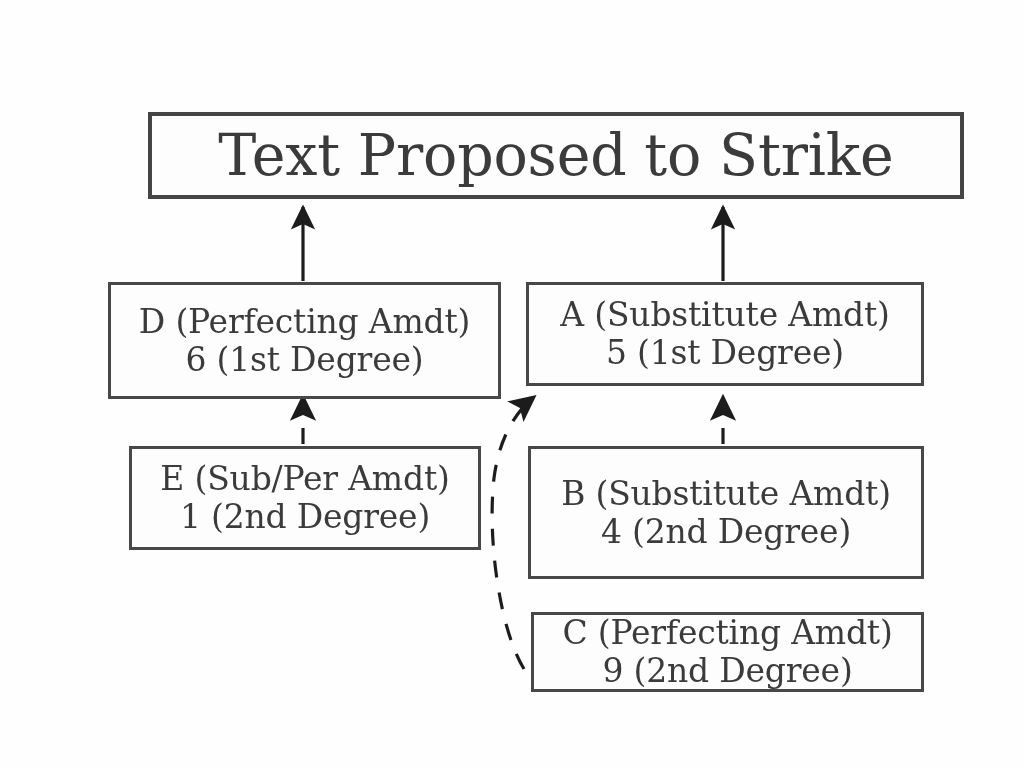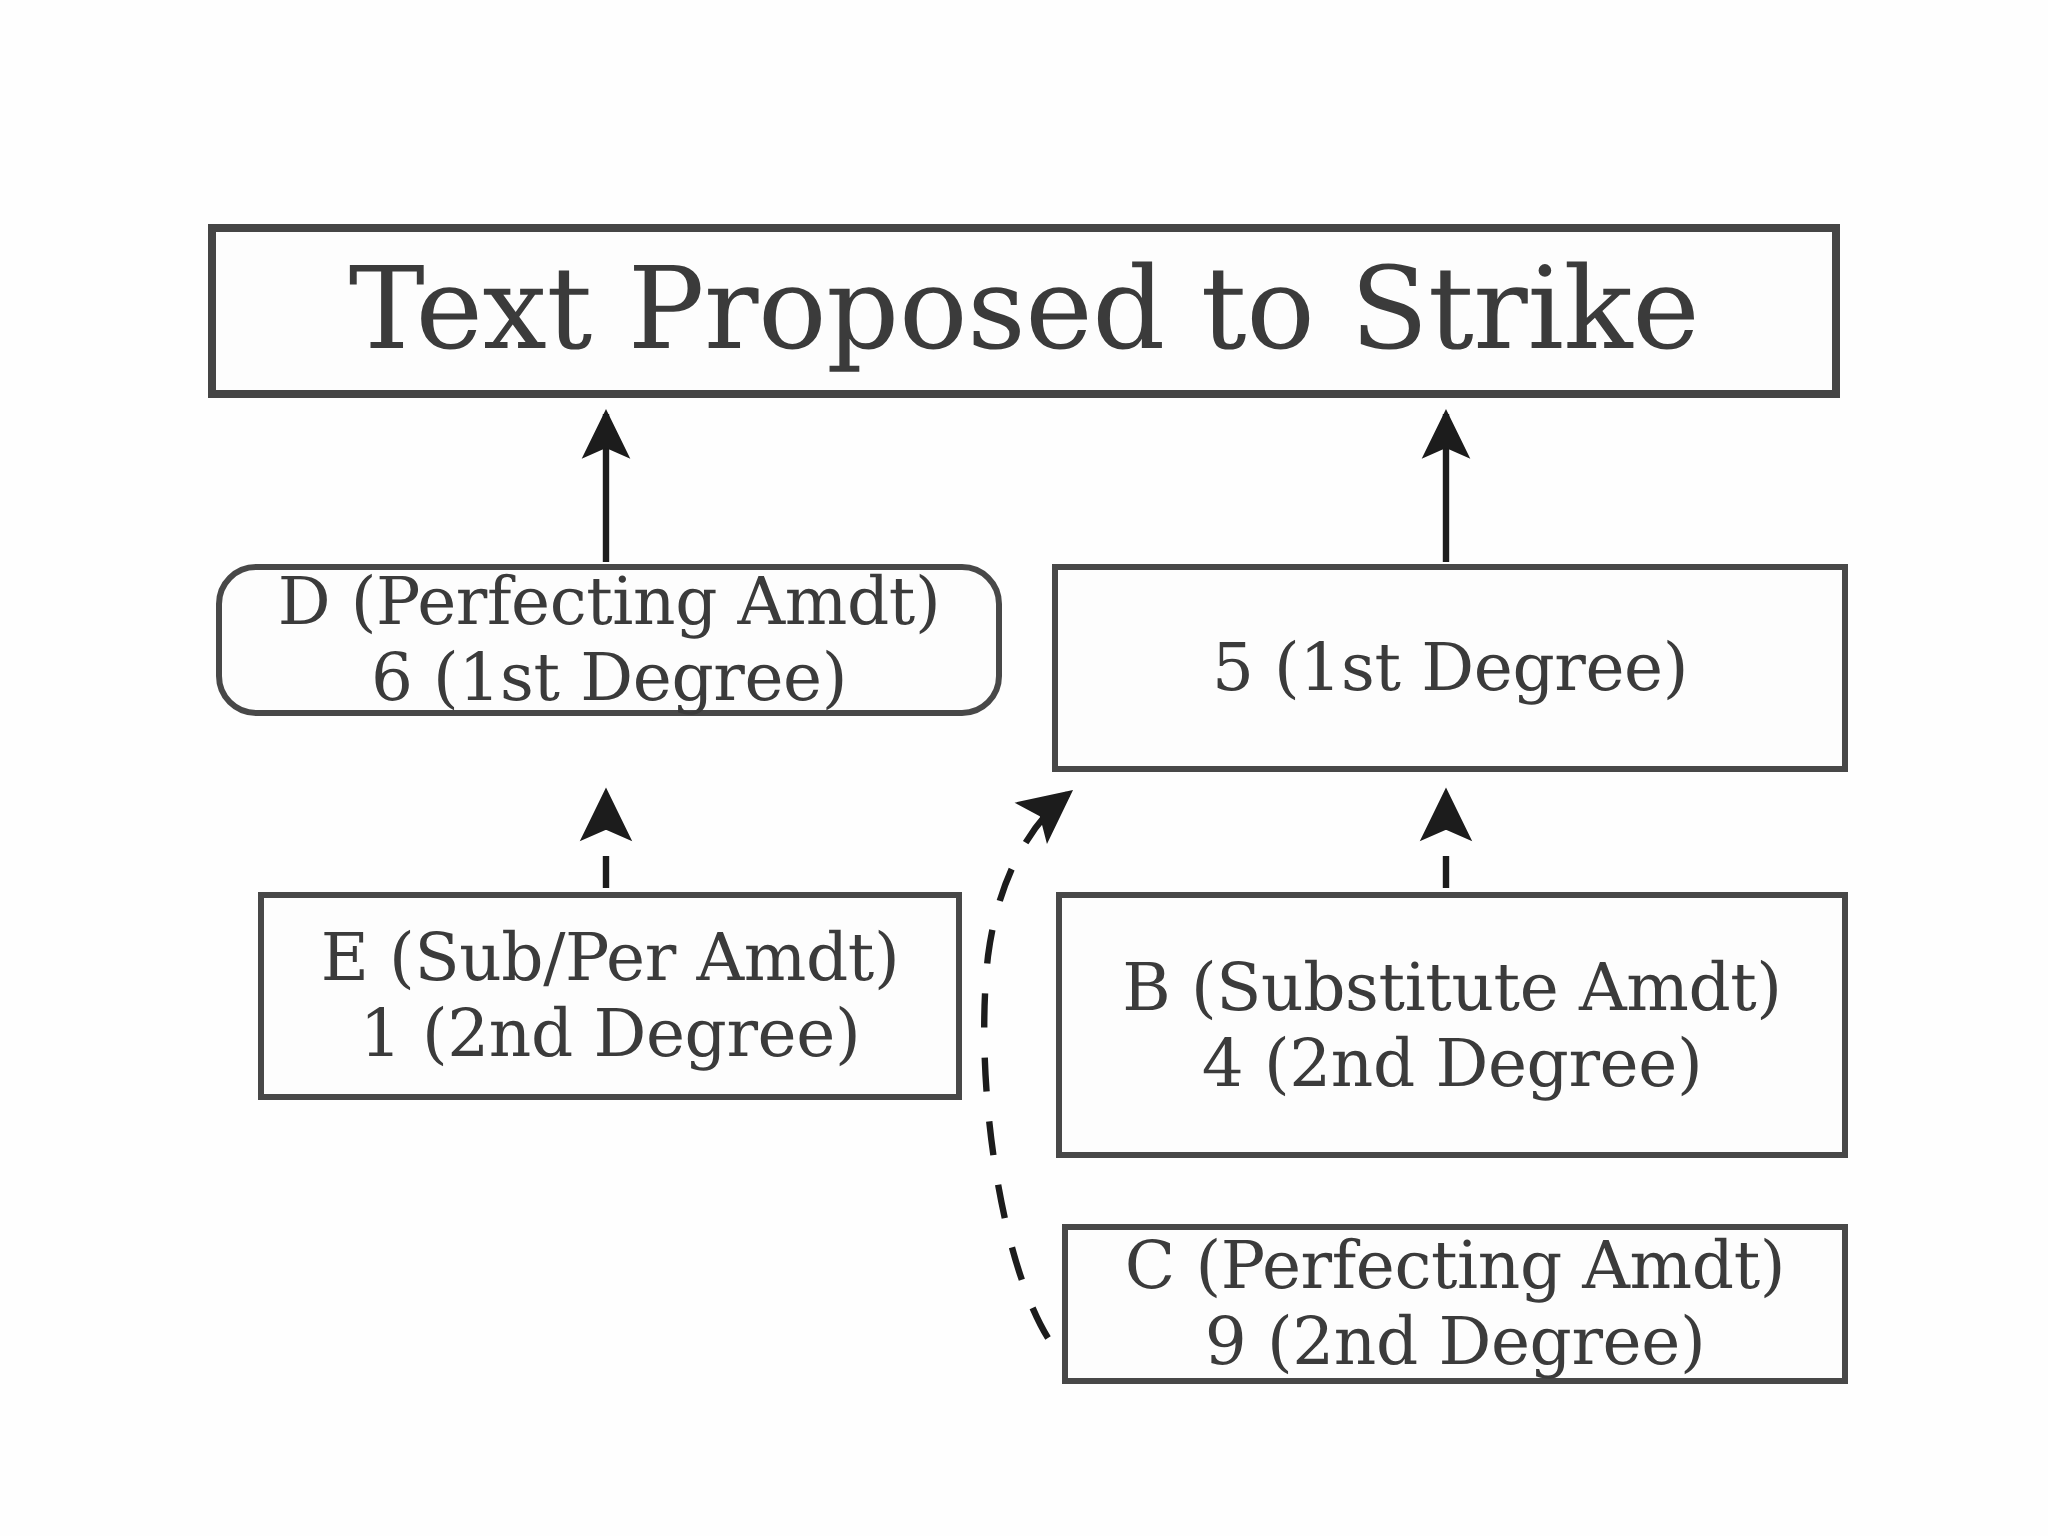--- a/index.html
+++ b/index.html
@@ -24,20 +24,21 @@
     display: flex;
     flex-direction: column;
     align-items: center;
     justify-content: center;
     color: #3b3b3b;
     letter-spacing: -0.2px;
   }
   .node.title-node {
     border-width: 4px;
     border-color: #454545;
+    margin-left: 44px;
   }
   .node-line {
     white-space: nowrap;
     line-height: 1.08;
   }
   
   #title-box {
     left: 104px;
     top: 112px;
     width: 816px;
@@ -51,22 +52,21 @@
   .amend .node-line {
     font-size: 33px;
   }
   .amend .line-top {
     margin-bottom: 2px;
   }
   #node-d {
     left: 108px;
     top: 282px;
     width: 393px;
-    height: 76px;
-    border-radius: 20px;
+    height: 117px;
   }
   #node-a {
     left: 526px;
     top: 282px;
     width: 398px;
     height: 104px;
   }
   #node-e {
     left: 129px;
     top: 446px;
@@ -124,20 +124,21 @@
   <div class="node title-node" id="title-box">
     <span class="node-line">Text Proposed to Strike</span>
   </div>
 
   <div class="node amend" id="node-d">
     <span class="node-line line-top">D (Perfecting Amdt)</span>
     <span class="node-line line-bottom">6 (1st Degree)</span>
   </div>
 
   <div class="node amend" id="node-a">
+    <span class="node-line line-top">A (Substitute Amdt)</span>
     <span class="node-line line-bottom">5 (1st Degree)</span>
   </div>
 
   <div class="node amend" id="node-e">
     <span class="node-line line-top">E (Sub/Per Amdt)</span>
     <span class="node-line line-bottom">1 (2nd Degree)</span>
   </div>
 
   <div class="node amend" id="node-b">
     <span class="node-line line-top">B (Substitute Amdt)</span>

